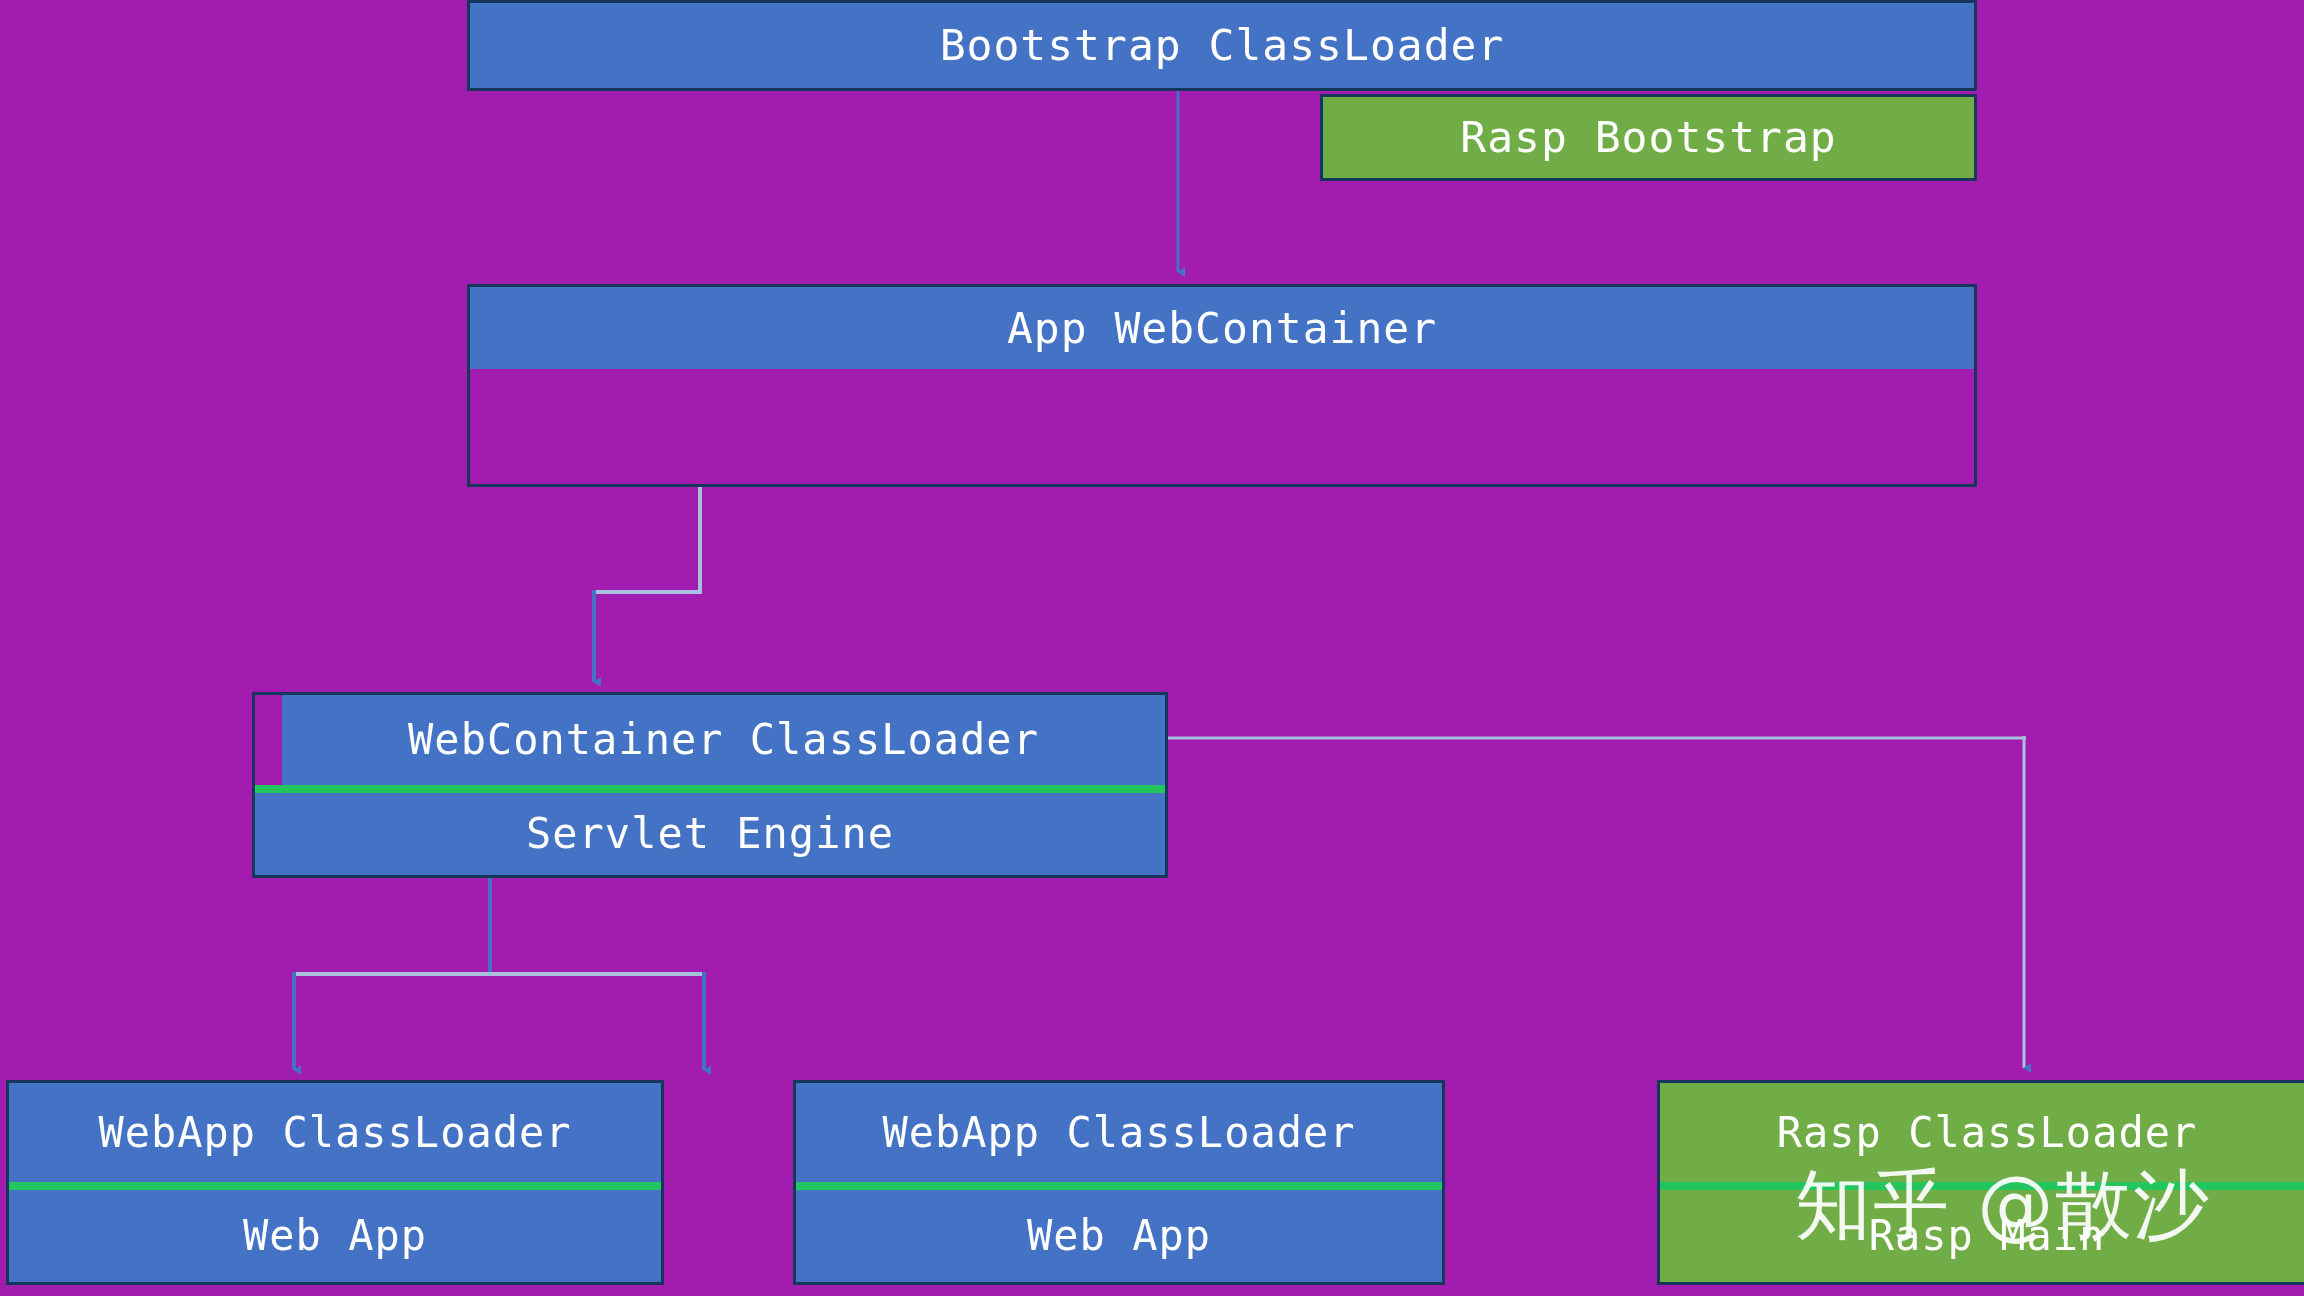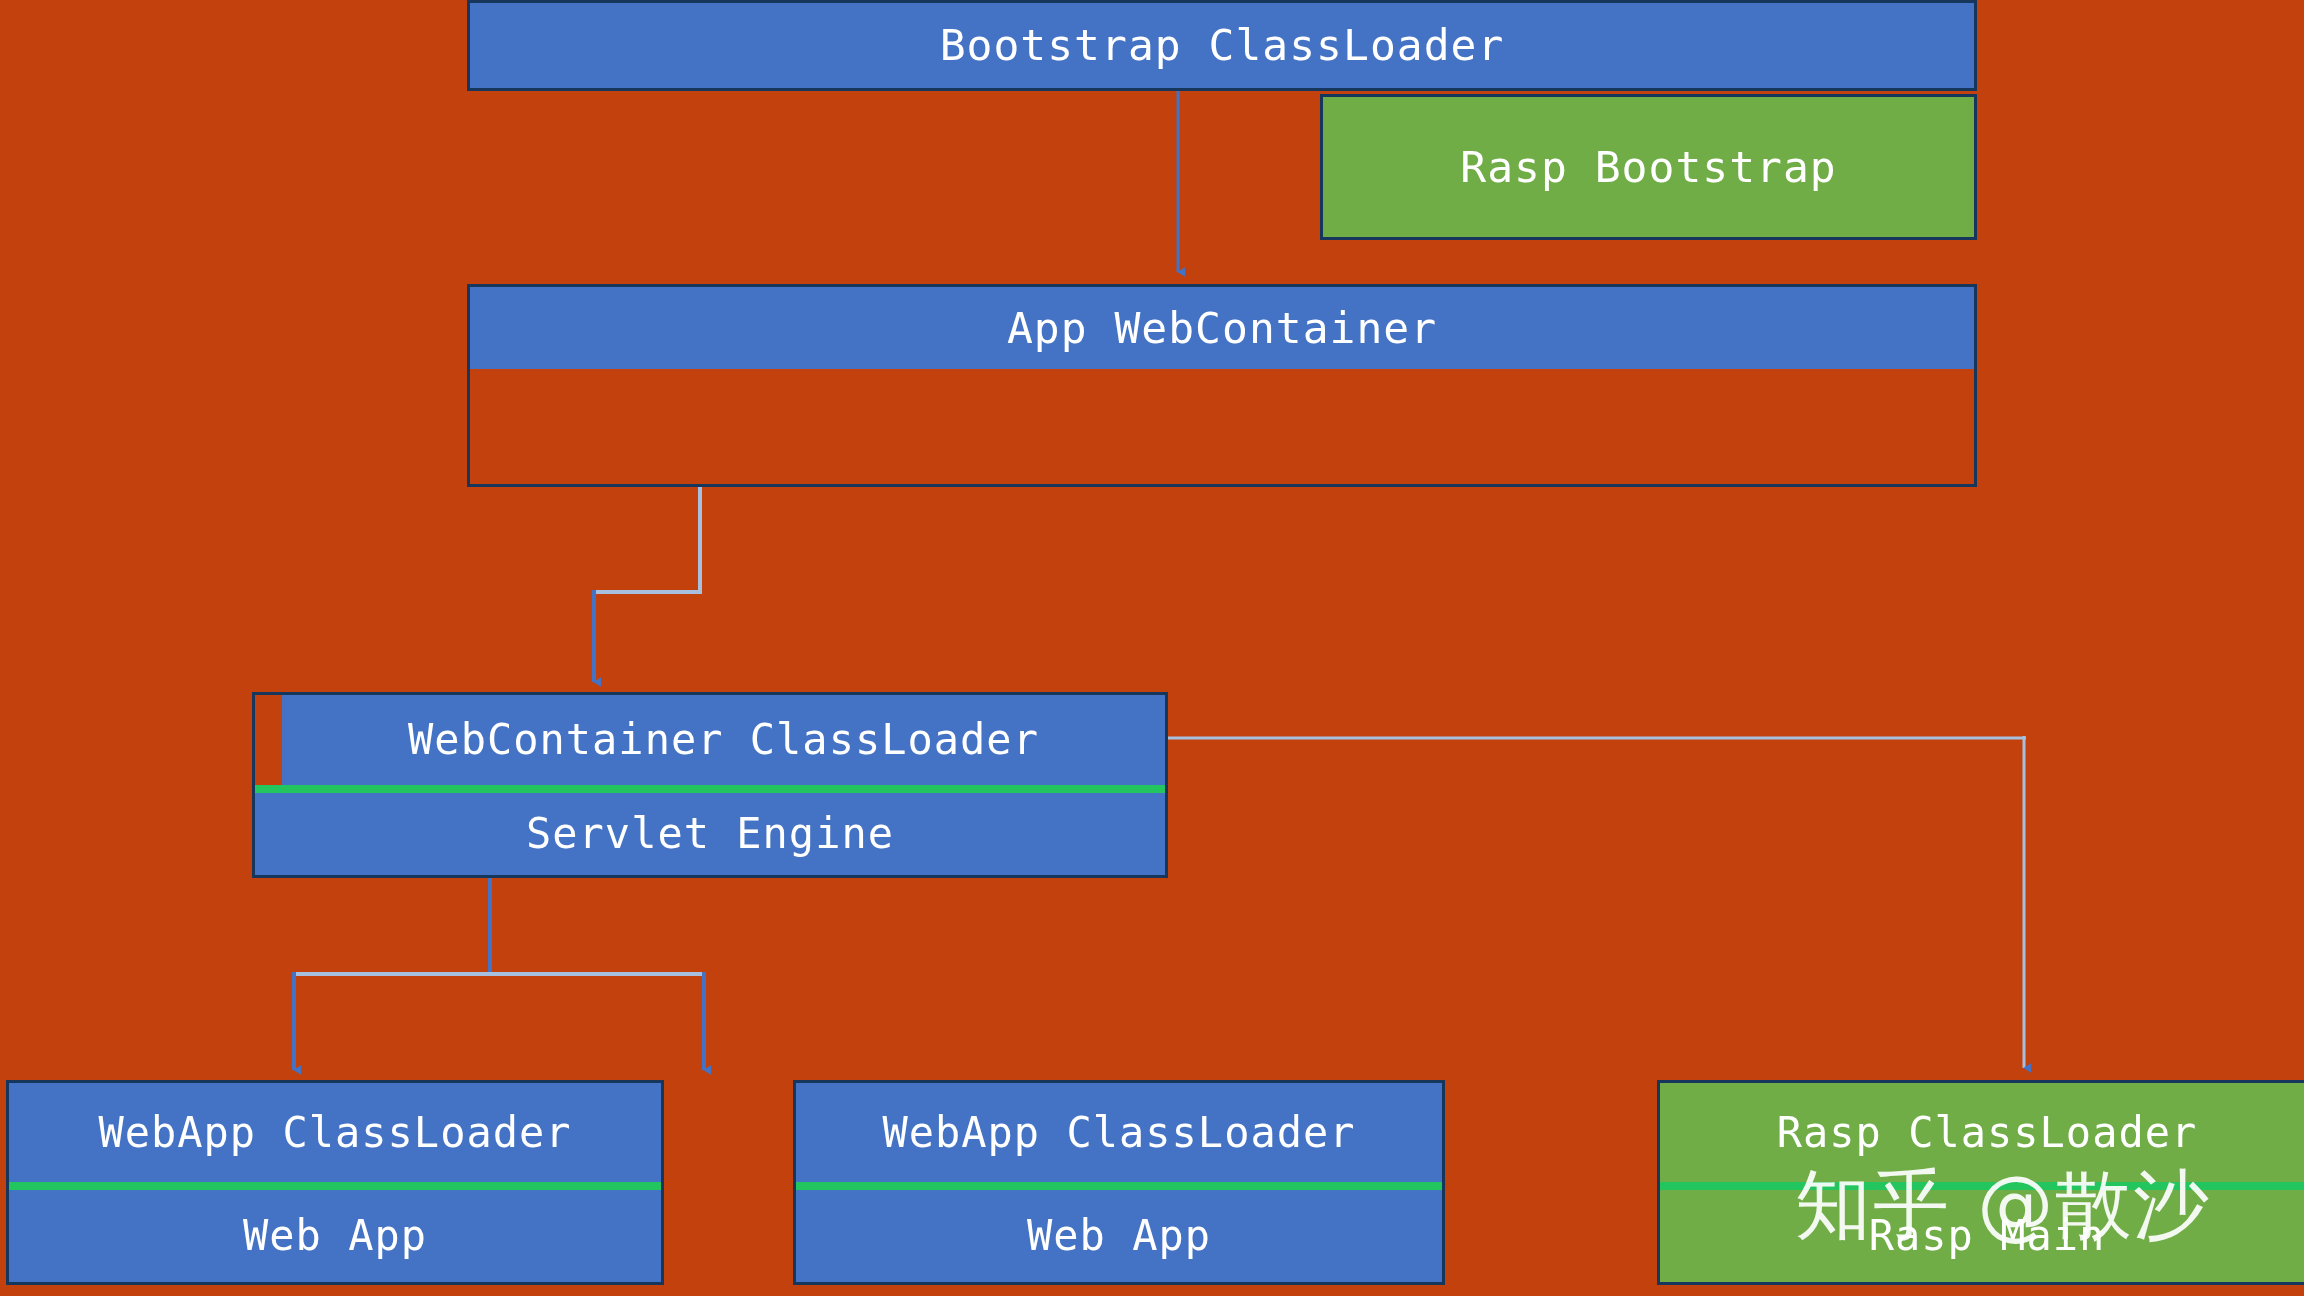--- a/index.html
+++ b/index.html
@@ -4,21 +4,21 @@
 <style>
   html, body {
     margin: 0;
     padding: 0;
     background: #ffffff;
   }
   #canvas {
     position: relative;
     width: 2304px;
     height: 1296px;
-    background: #c2410c;
+    background: #a21caf;
     overflow: hidden;
     font-family: "DejaVu Sans Mono", "Liberation Mono", monospace;
   }
   .node {
     position: absolute;
     box-sizing: border-box;
     border: 3px solid #16365c;
     display: flex;
     flex-direction: column;
     z-index: 5;
@@ -102,21 +102,21 @@
       <path d="M292,974 L706,974" stroke="#a8c0e0" stroke-width="4" fill="none"></path>
       <path d="M294,972 L294,1070" stroke="#4472c4" stroke-width="4" fill="none" marker-end="url(#arrowhead)"></path>
       <path d="M704,972 L704,1070" stroke="#4472c4" stroke-width="4" fill="none" marker-end="url(#arrowhead)"></path>
     </g>
   </svg>
 
   <div class="node" style="left:467px; top:0px; width:1510px; height:91px;">
     <div class="cell blue" style="font-size:43px;">Bootstrap ClassLoader</div>
   </div>
 
-  <div class="node" style="left:1320px; top:94px; width:657px; height:146px;">
+  <div class="node" style="left:1320px; top:94px; width:657px; height:87px;">
     <div class="cell green" style="font-size:43px;">Rasp Bootstrap</div>
   </div>
 
   <div class="node" style="left:467px; top:284px; width:1510px; height:203px;">
     <div class="cell blue" style="font-size:43px; flex:0 0 82px;">App WebContainer</div>
   </div>
 
   <div class="node" style="left:252px; top:692px; width:916px; height:186px;">
     <div class="cell blue" style="font-size:42px; flex:0 0 90px;margin-left:27px;">WebContainer ClassLoader</div>
     <div class="cell blue sep-top" style="font-size:42px;">Servlet Engine</div>

